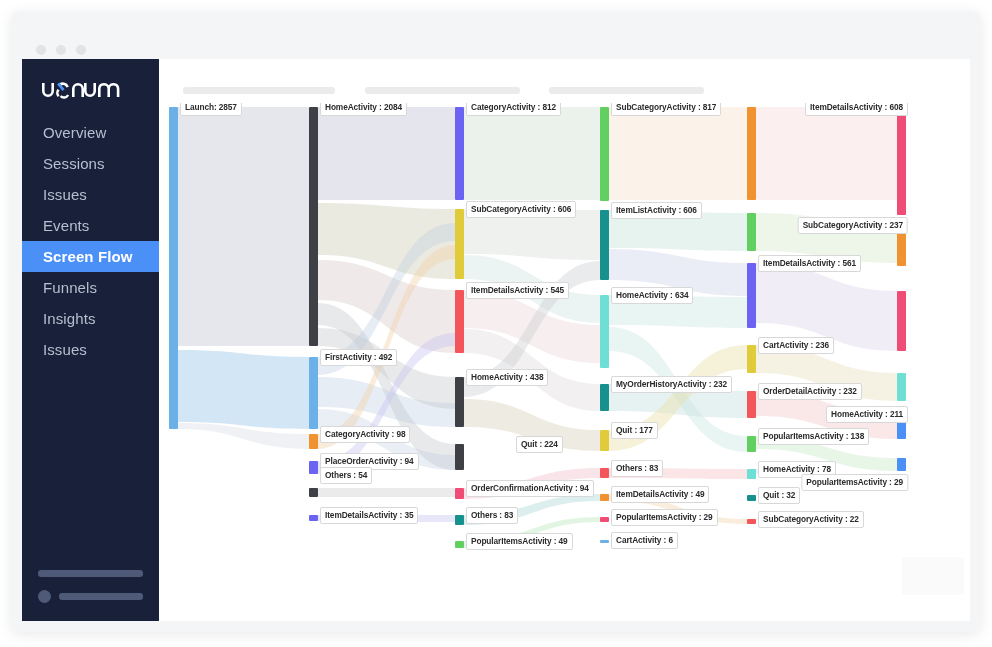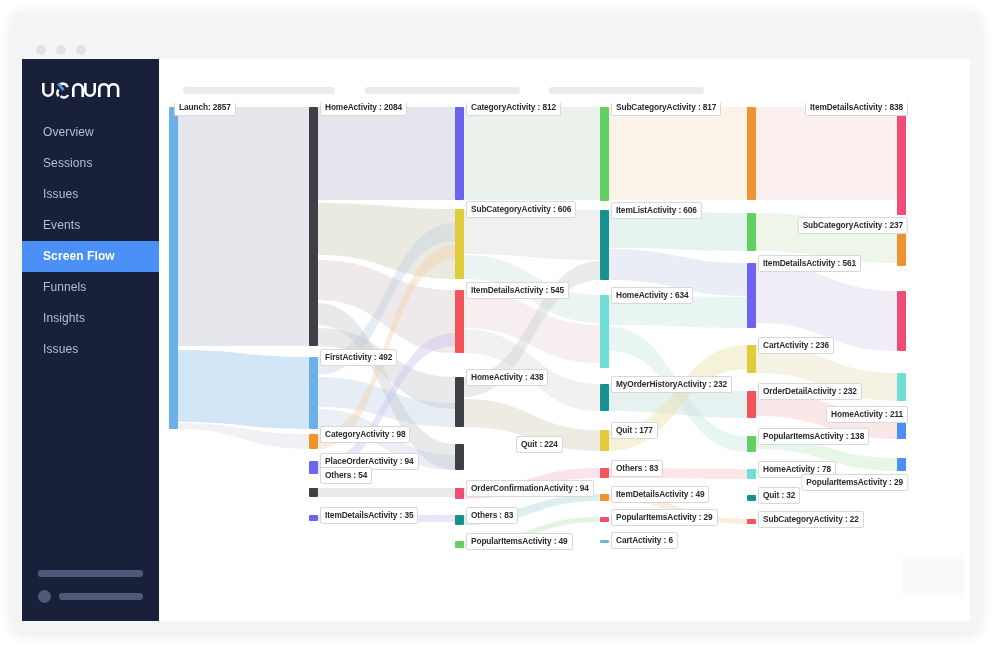--- a/index.html
+++ b/index.html
@@ -48,21 +48,21 @@
   .logo {
     position: absolute; left: 18px; top: 13px;
     height: 34px; display:flex; align-items:center;
   }
   .logo svg { display:block; }
   .nav { position: absolute; left: 0; top: 58px; width: 100%; }
   .nav-item {
     height: 31px; line-height: 31px;
     padding-left: 21px;
     color: #b7bfd0;
-    font-size: 12px;
+    font-size: 15px;
     letter-spacing: .1px;
     cursor: pointer;
     white-space: nowrap;
   }
   .nav-item.active {
     background: #4a90f7;
     color: #ffffff;
     font-weight: bold;
   }
   .side-foot { position:absolute; left: 16px; bottom: 18px; width: 105px; }
@@ -252,21 +252,21 @@
               <rect x="588" y="4" width="9" height="93" fill="#f0922f" rx="1"></rect>
               <rect x="588" y="110" width="9" height="38" fill="#62d060" rx="1"></rect>
               <rect x="738" y="4" width="9" height="108" fill="#ef4d76" rx="1"></rect>
               <rect x="738" y="122" width="9" height="41" fill="#f0922f" rx="1"></rect>
               <rect x="738" y="188" width="9" height="60" fill="#ef4d76" rx="1"></rect>
               <rect x="738" y="270" width="9" height="28" fill="#6fdfd5" rx="1"></rect>
               <rect x="738" y="311" width="9" height="25" fill="#4a90f7" rx="1"></rect>
               <rect x="738" y="355" width="9" height="13" fill="#4a90f7" rx="1"></rect>
               <rect x="738" y="379" width="9" height="4" fill="#e0cc3b" rx="1"></rect>
             </svg>
-        <div class="nodelabel" style="top: -4px; left: 15px;">Launch: 2857</div>
+        <div class="nodelabel" style="top: -4px; left: 21px;">Launch: 2857</div>
             <div class="nodelabel" style="top: -4px; left: 161px;">HomeActivity : 2084</div>
             <div class="nodelabel" style="top: 246px; left: 161px;">FirstActivity : 492</div>
             <div class="nodelabel" style="top: 323px; left: 161px;">CategoryActivity : 98</div>
             <div class="nodelabel" style="top: 350px; left: 161px;">PlaceOrderActivity : 94</div>
             <div class="nodelabel" style="top: 364px; left: 161px;">Others : 54</div>
             <div class="nodelabel" style="top: 404px; left: 161px;">ItemDetailsActivity : 35</div>
             <div class="nodelabel" style="top: -4px; left: 307px;">CategoryActivity : 812</div>
             <div class="nodelabel" style="top: 98px; left: 307px;">SubCategoryActivity : 606</div>
             <div class="nodelabel" style="top: 179px; left: 307px;">ItemDetailsActivity : 545</div>
             <div class="nodelabel" style="top: 266px; left: 307px;">HomeActivity : 438</div>
@@ -283,21 +283,21 @@
             <div class="nodelabel" style="top: 383px; left: 452px;">ItemDetailsActivity : 49</div>
             <div class="nodelabel" style="top: 406px; left: 452px;">PopularItemsActivity : 29</div>
             <div class="nodelabel" style="top: 429px; left: 452px;">CartActivity : 6</div>
             <div class="nodelabel" style="top: 152px; left: 599px;">ItemDetailsActivity : 561</div>
             <div class="nodelabel" style="top: 234px; left: 599px;">CartActivity : 236</div>
             <div class="nodelabel" style="top: 280px; left: 599px;">OrderDetailActivity : 232</div>
             <div class="nodelabel" style="top: 325px; left: 599px;">PopularItemsActivity : 138</div>
             <div class="nodelabel" style="top: 358px; left: 599px;">HomeActivity : 78</div>
             <div class="nodelabel" style="top: 384px; left: 599px;">Quit : 32</div>
             <div class="nodelabel" style="top: 408px; left: 599px;">SubCategoryActivity : 22</div>
-            <div class="nodelabel right" style="top: -4px; left: 749px;">ItemDetailsActivity : 838</div>
+            <div class="nodelabel right" style="top: -4px; left: 749px;">ItemDetailsActivity : 608</div>
             <div class="nodelabel right" style="top: 114px; left: 749px;">SubCategoryActivity : 237</div>
             <div class="nodelabel right" style="top: 303px; left: 749px;">HomeActivity : 211</div>
             <div class="nodelabel right" style="top: 371px; left: 749px;">PopularItemsActivity : 29</div>
           </div>
         <div class="scroll-ghost"></div>
       </div>
 
     </div>
   </div>
 </div>

